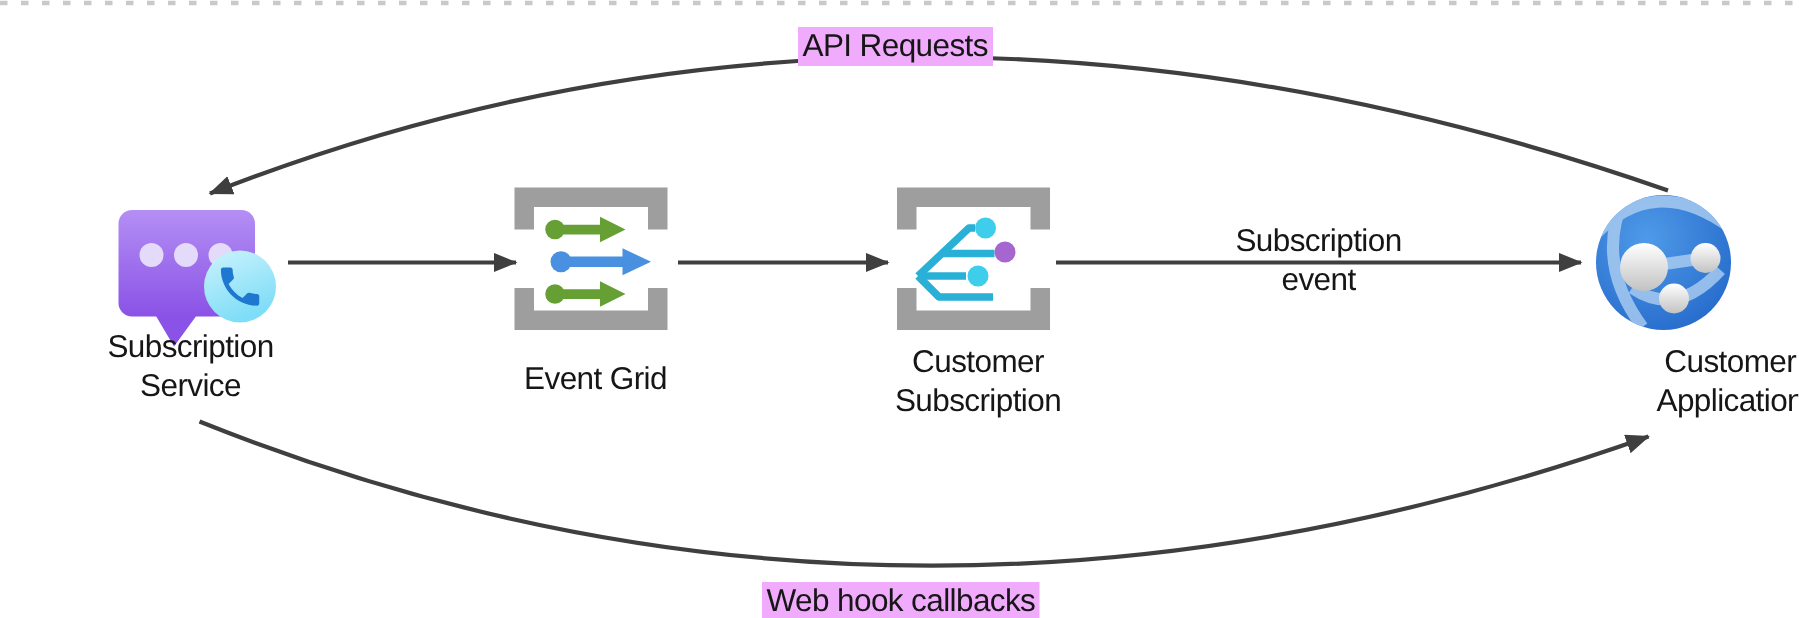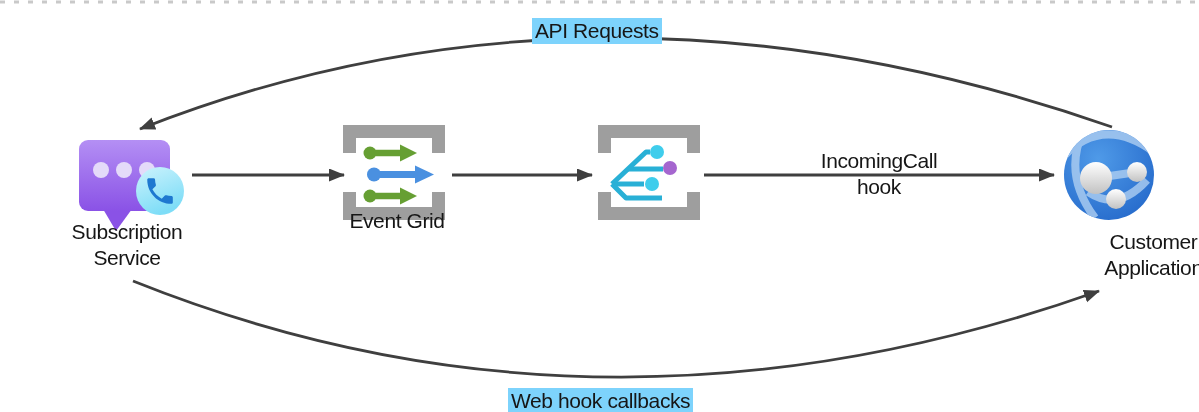--- a/index.html
+++ b/index.html
@@ -13,21 +13,21 @@
   .canvas svg.layer { position:absolute; left:0; top:0; }
   .lbl {
     position:absolute;
     text-align:center;
     font-size:21px;
     line-height:1.26;
     color:#161616;
     letter-spacing:-0.4px;
     white-space:normal;
   }
-  .lbl.bg { background:#7dd3fc; padding:0 3px; white-space:nowrap; }
+  .lbl.bg { background:#f0abfc; padding:0 3px; white-space:nowrap; }
 </style>
 </head>
 <body>
 
 <div class="canvas">
 
   <svg class="layer" width="1199" height="412" viewBox="0 0 1199 412">
     <defs>
       <marker id="ah" markerUnits="userSpaceOnUse" markerWidth="18" markerHeight="14" refX="15" refY="6.5" orient="auto">
         <path d="M0,0 L16,6.5 L0,13 Z" fill="#3f3f3f"></path>
@@ -123,20 +123,21 @@
       </g>
       <g fill="url(#gSilver)">
         <circle cx="1096" cy="178" r="16"></circle>
         <circle cx="1137" cy="172" r="10"></circle>
         <circle cx="1116" cy="199" r="10"></circle>
       </g>
     </g>
   </svg>
 
   <div class="lbl" style="left:42px;  top:219px; width:170px;">Subscription Service</div>
-  <div class="lbl" style="left:312px; top:208px; width:170px;">Event Grid</div>
+  <div class="lbl" style="left:312px; top:240px; width:170px;">Event Grid</div>
+  <div class="lbl" style="left:577px; top:229px; width:150px;">Customer Subscription</div>
   <div class="lbl" style="left:1076px; top:229px; width:155px;">Customer Application</div>
 
   <div class="lbl bg" style="left:532px; top:18px;">API Requests</div>
-  <div class="lbl" style="left:799px; top:148px; width:160px;">IncomingCall hook</div>
+  <div class="lbl" style="left:799px; top:148px; width:160px;">Subscription event</div>
   <div class="lbl bg" style="left:508px; top:388px;">Web hook callbacks</div>
 
 </div>
 
 </body></html>

